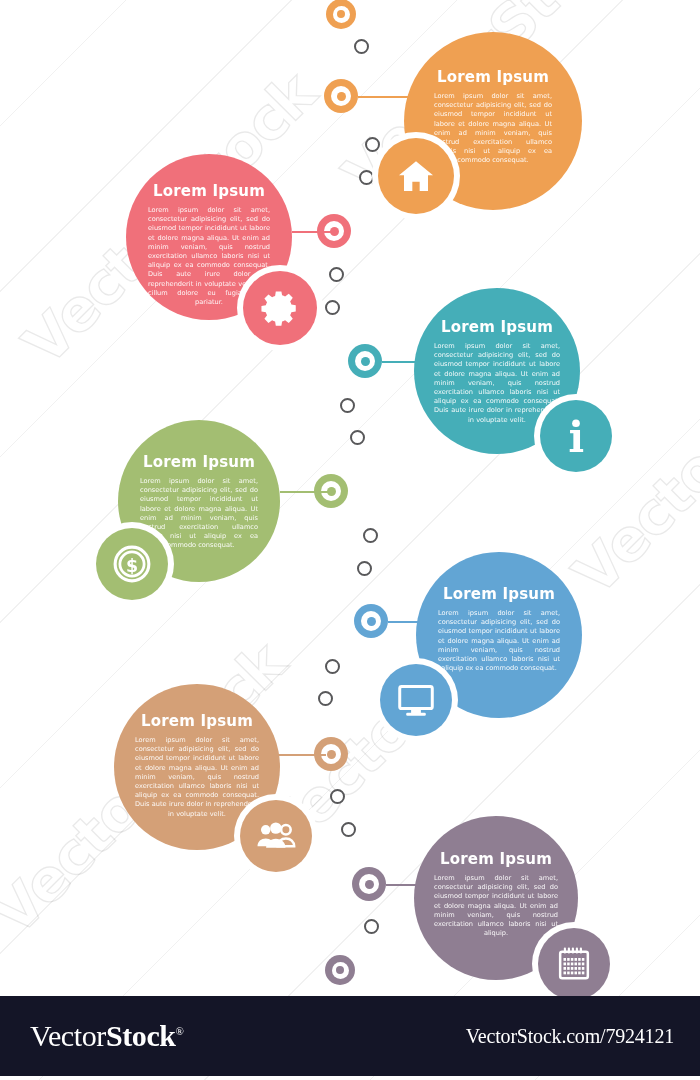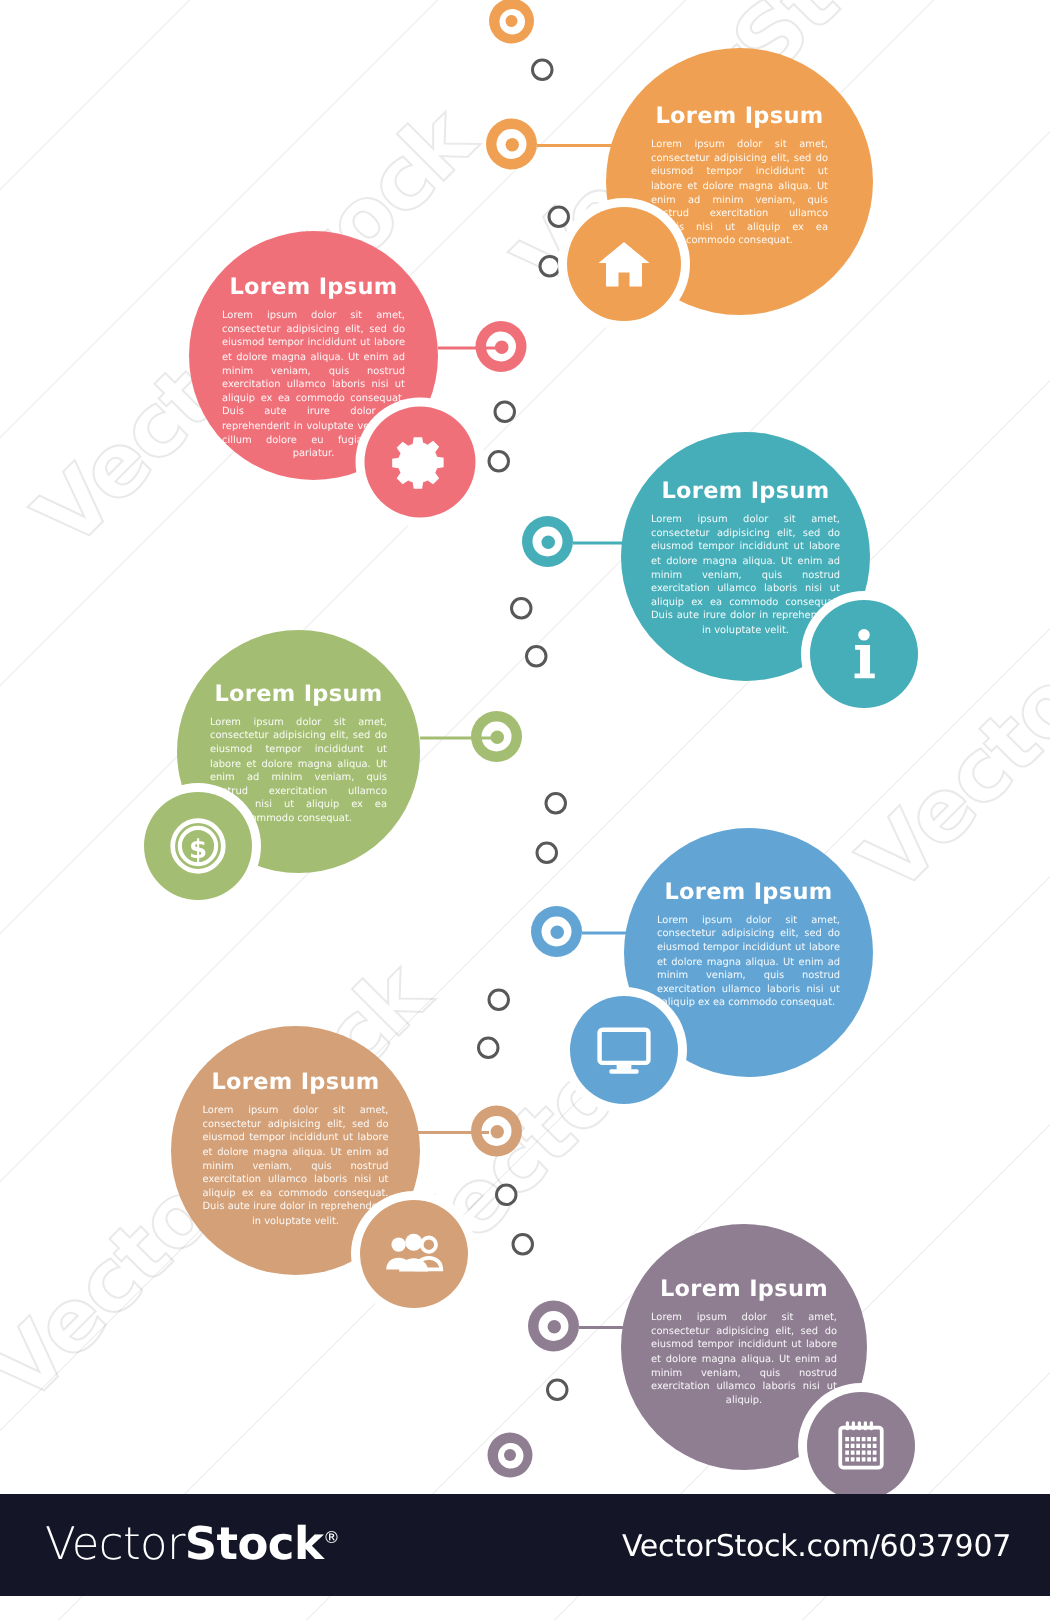--- a/index.html
+++ b/index.html
@@ -58,21 +58,21 @@
     color:#ffffff;font-size:6.6px;line-height:9.2px;text-align:justify;
     text-align-last:center;
     opacity:.93;
   }
 
   
   .iconcirc{position:absolute;border-radius:50%;display:flex;align-items:center;justify-content:center;}
   .iconcirc svg{display:block;}
 
   
-  .footer{position:absolute;left:0;bottom:16px;width:700px;height:68px;background:#141527;}
+  .footer{position:absolute;left:0;bottom:4px;width:700px;height:80px;background:#141527;font-family:Liberation Serif, serif;}
   .logo{position:absolute;left:30px;top:50%;transform:translateY(-50%);
         color:#fff;font-size:30px;letter-spacing:-.4px;white-space:nowrap;}
   .logo .thin{font-weight:300;}
   .logo .bold{font-weight:700;}
   .logo .reg{font-size:11px;vertical-align:super;font-weight:400;}
   .url{position:absolute;right:26px;top:50%;transform:translateY(-50%);
        color:#fff;font-size:20px;font-weight:400;letter-spacing:-.2px;white-space:nowrap;}
 </style>
 </head>
 <body>
@@ -267,16 +267,16 @@
           <rect x="14.50" y="16.50" width="1.5" height="1.7"></rect>
           <rect x="16.70" y="16.50" width="1.5" height="1.7"></rect>
         </g>
     </svg>
   </div>
 
   <div class="footer">
     <div class="logo">
       <span class="thin">Vector</span><span class="bold">Stock</span><span class="reg">®</span>
     </div>
-    <div class="url">VectorStock.com/6037907</div>
+    <div class="url">VectorStock.com/7924121</div>
   </div>
 
 </div>
 
 </body></html>

